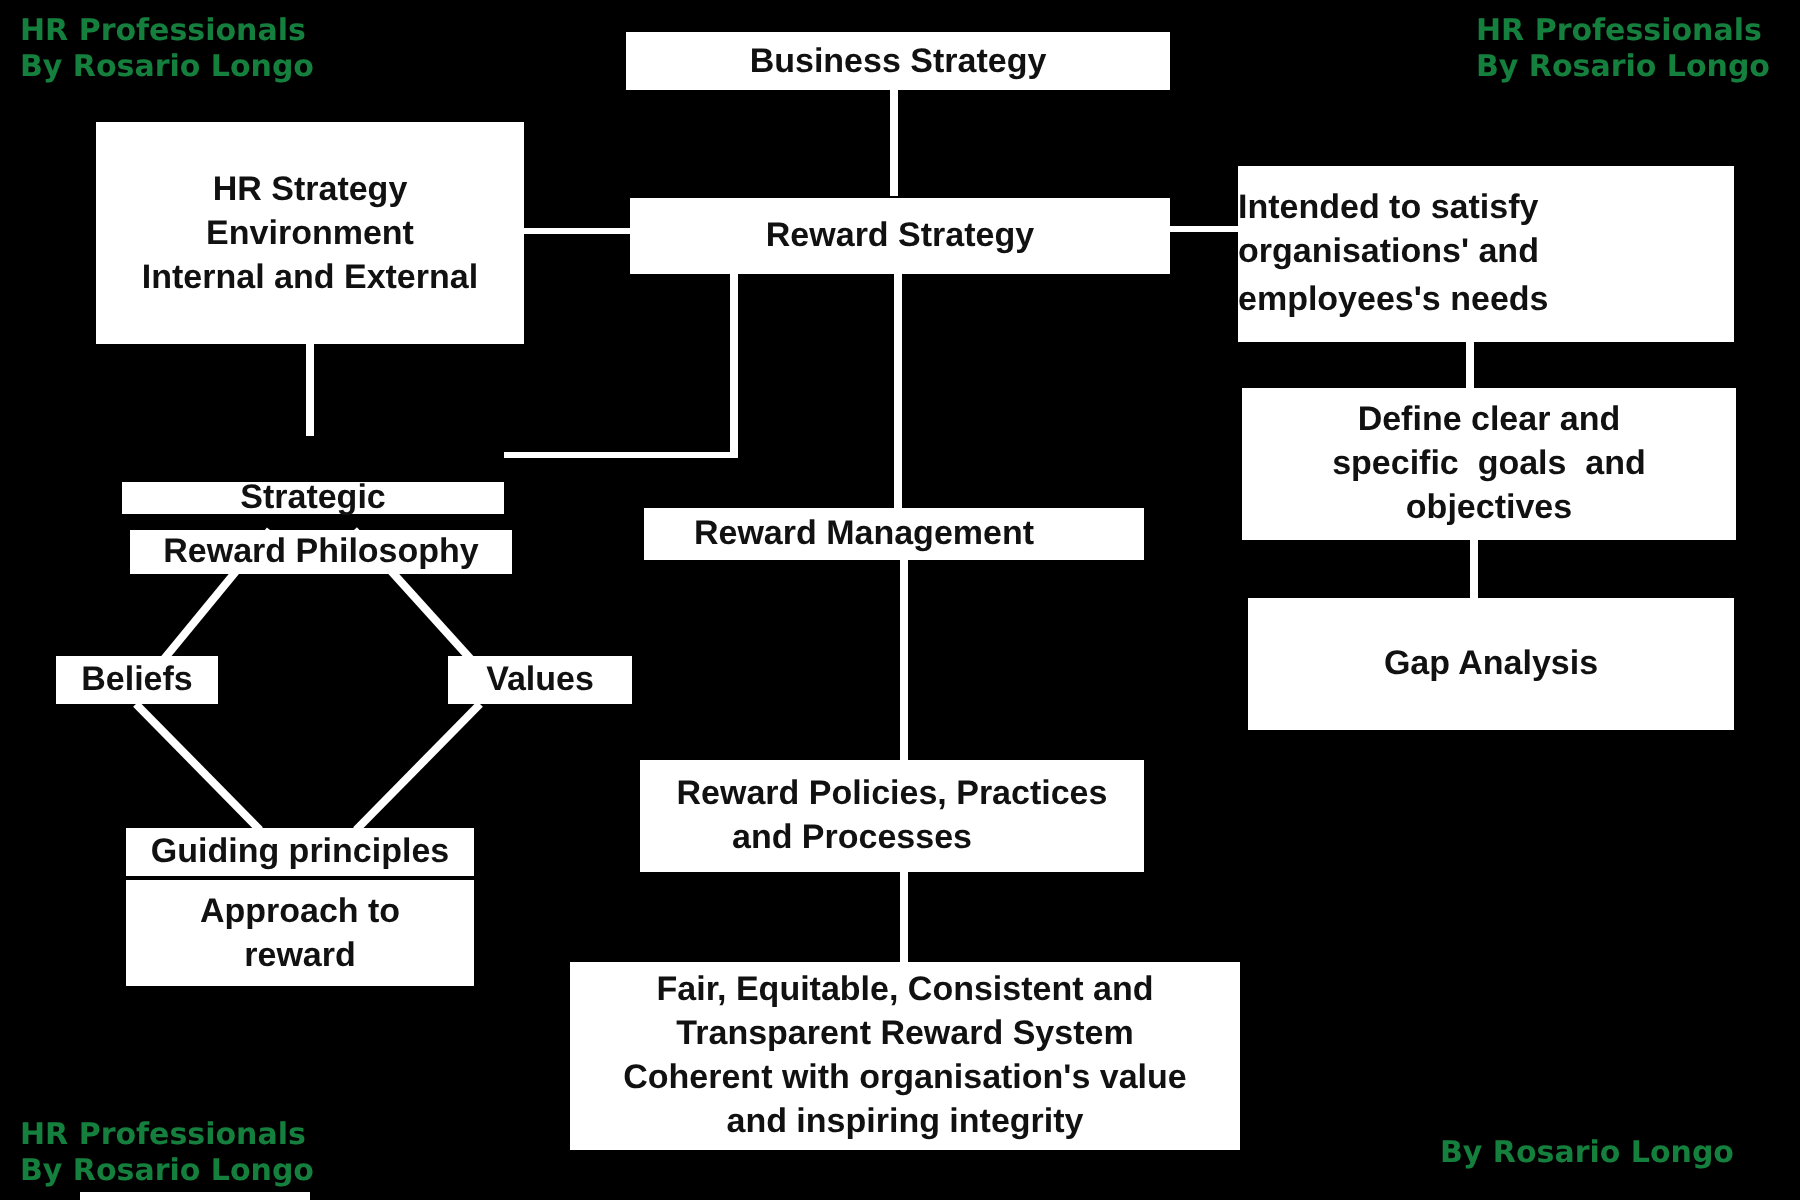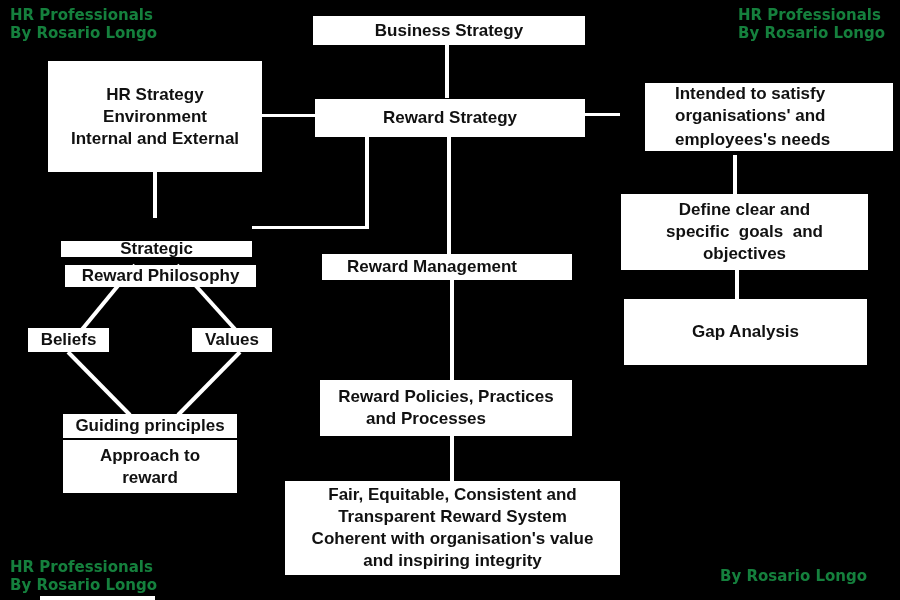--- a/index.html
+++ b/index.html
@@ -56,21 +56,21 @@
   <div class="box" style="left:315px;top:99px;width:270px;height:38px;">
     <span>Reward Strategy</span>
   </div>
 
   <div class="box" style="left:48px;top:61px;width:214px;height:111px;">
     <span>HR Strategy</span>
     <span>Environment</span>
     <span>Internal and External</span>
   </div>
 
-  <div class="box" style="left:619px;top:83px;width:248px;height:68px;align-items:flex-start;padding-left:30px;margin-left:26px;">
+  <div class="box" style="left:619px;top:83px;width:248px;height:88px;align-items:flex-start;">
     <span>Intended to satisfy</span>
     <span>organisations' and</span>
     <span style="margin-top:2px;">employees's needs</span>
   </div>
 
   <div class="box" style="left:65px;top:217px;width:191px;height:22px;margin-top:48px;">
     <span>Reward Philosophy</span>
   </div>
 
   <div class="box" style="left:61px;top:241px;width:191px;height:16px;">
@@ -88,21 +88,21 @@
   </div>
 
   <div class="box" style="left:624px;top:299px;width:243px;height:66px;">
     <span>Gap Analysis</span>
   </div>
 
   <div class="box" style="left:28px;top:328px;width:81px;height:24px;">
     <span>Beliefs</span>
   </div>
 
-  <div class="box" style="left:192px;top:328px;width:80px;height:24px;">
+  <div class="box" style="left:224px;top:328px;width:92px;height:24px;">
     <span>Values</span>
   </div>
 
   <div class="box" style="left:320px;top:380px;width:252px;height:56px;">
     <span>Reward Policies, Practices</span>
     <span style="margin-right:40px;">and Processes</span>
   </div>
 
   <div class="box" style="left:63px;top:414px;width:174px;height:24px;">
     <span>Guiding principles</span>

